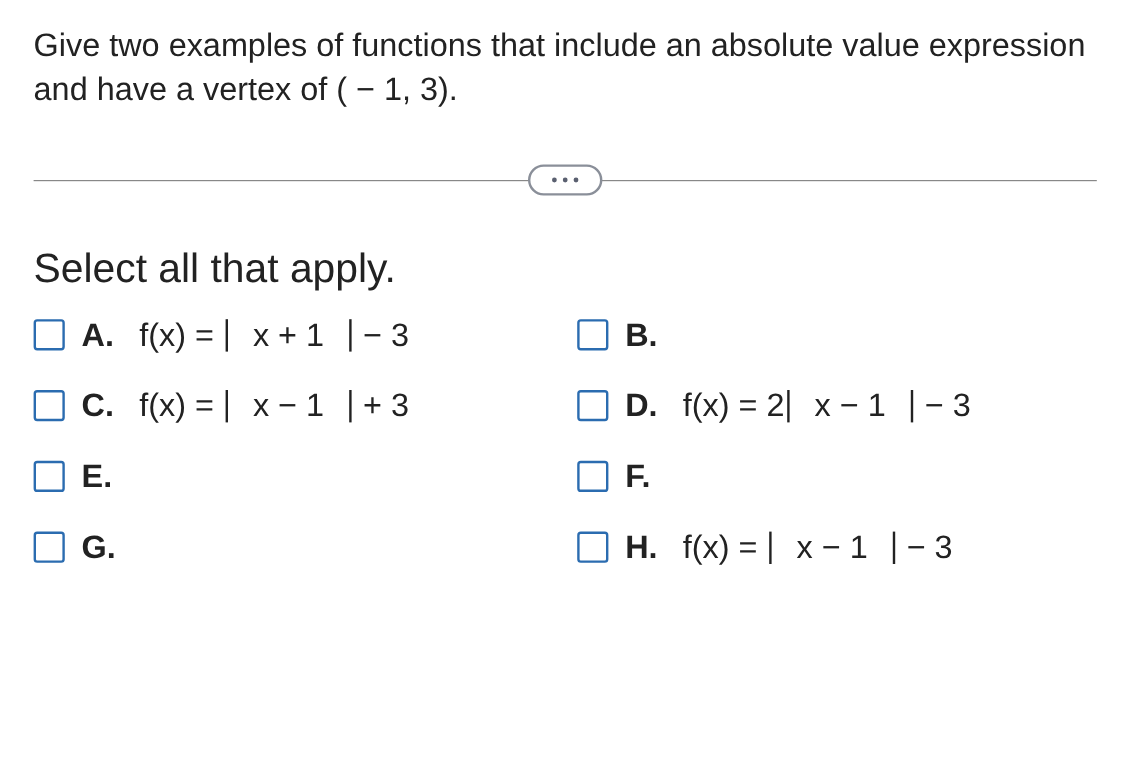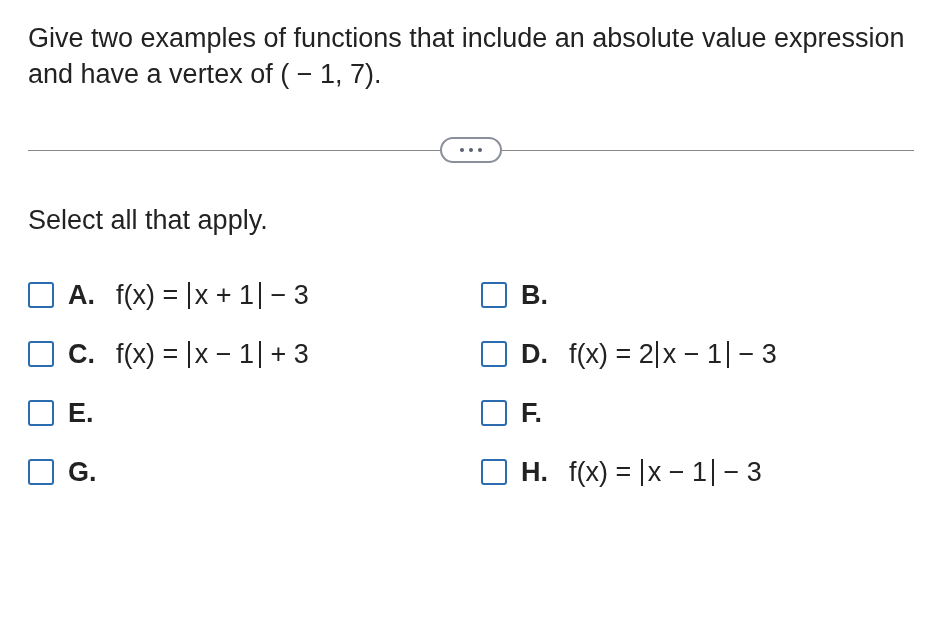--- a/index.html
+++ b/index.html
@@ -49,22 +49,22 @@
       gap: 5px;
       cursor: pointer;
     }
     .divider-pill .dot {
       width: 4px;
       height: 4px;
       background: #5a6070;
       border-radius: 50%;
     }
     .instruction {
-      font-size: 27px;
-      margin-bottom: 44px;
+      font-size: 34px;
+      margin-bottom: 20px;
     }
     .options-grid {
       display: grid;
       grid-template-columns: 1fr 1fr;
       column-gap: 20px;
       row-gap: 28px;
     }
     .option {
       display: flex;
       align-items: center;
@@ -85,32 +85,32 @@
       min-width: 34px;
     }
     .option-formula {
       font-size: 27px;
       white-space: nowrap;
     }
     .abs-bar {
       display: inline-block;
       border-left: 2px solid #222;
       border-right: 2px solid #222;
-      padding: 0 5px;
+      padding: 0 21px;
       margin: 0 2px;
       line-height: 1.0;
     }
     .minus {
       letter-spacing: 0;
     }
   </style>
 </head>
 <body>
 
-<div class="question-text">Give two examples of functions that include an absolute value expression and have a vertex of ( − 1, 7).</div>
+<div class="question-text">Give two examples of functions that include an absolute value expression and have a vertex of ( − 1, 3).</div>
 
 <div class="divider-wrap">
   <div class="divider-line"></div>
   <div class="divider-pill">
     <span class="dot"></span>
     <span class="dot"></span>
     <span class="dot"></span>
   </div>
 </div>
 

